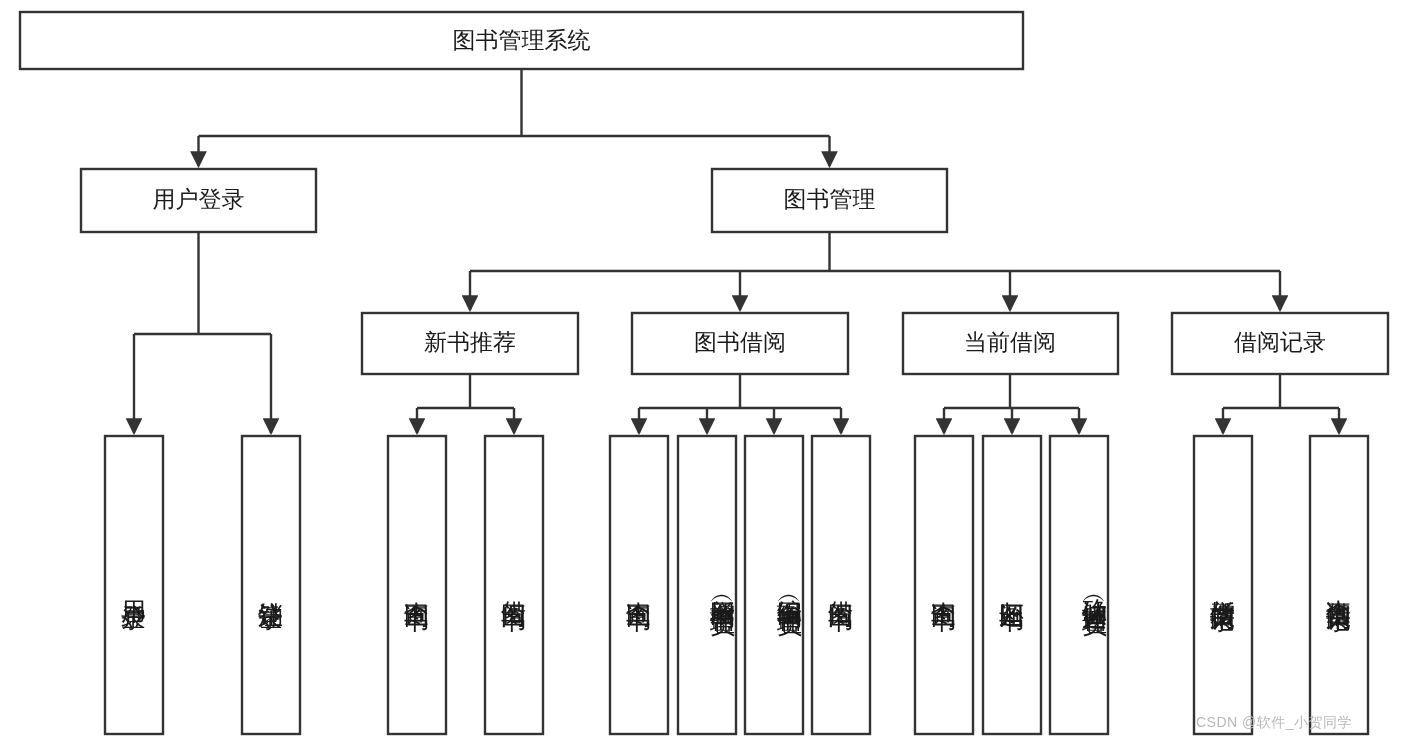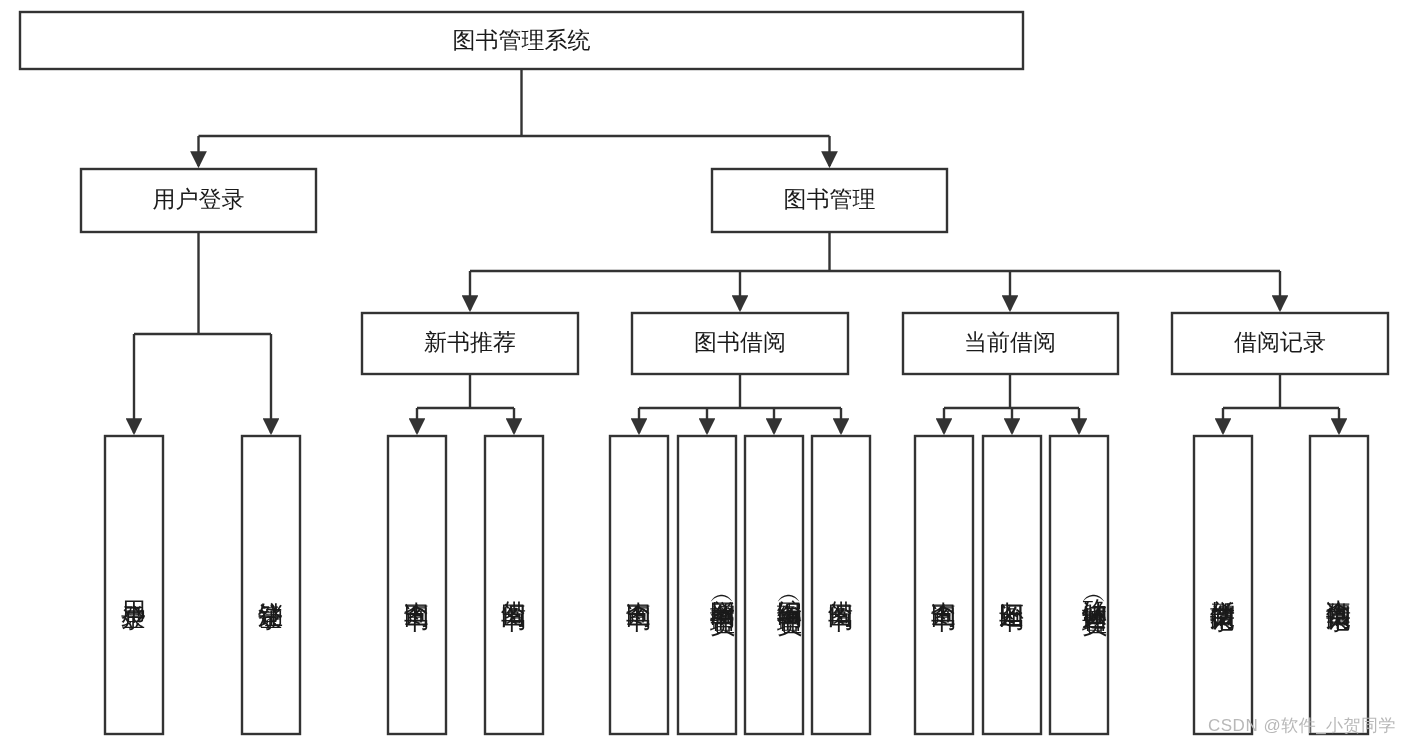--- a/index.html
+++ b/index.html
@@ -59,25 +59,24 @@
     line-height: 1.04;
     color: #1a1a1a;
     letter-spacing: 2px;
     text-align: center;
     white-space: nowrap;
     pointer-events: none;
   }
   .watermark {
     position: absolute;
     font-family: "Liberation Sans", "DejaVu Sans", sans-serif;
-    font-size: 17px;
+    font-size: 14px;
     color: #b8b8b8;
     white-space: nowrap;
     letter-spacing: 0.5px;
-    padding-left: 12px;
   }
 </style>
 </head>
 <body>
 
 <div id="diagram-root">
 
   <svg id="tree-svg" viewBox="0 0 1405 747">
     <defs>
       <marker id="arrow" viewBox="0 0 12 12" refX="10.5" refY="6" markerWidth="7" markerHeight="7" orient="auto-start-reverse">

